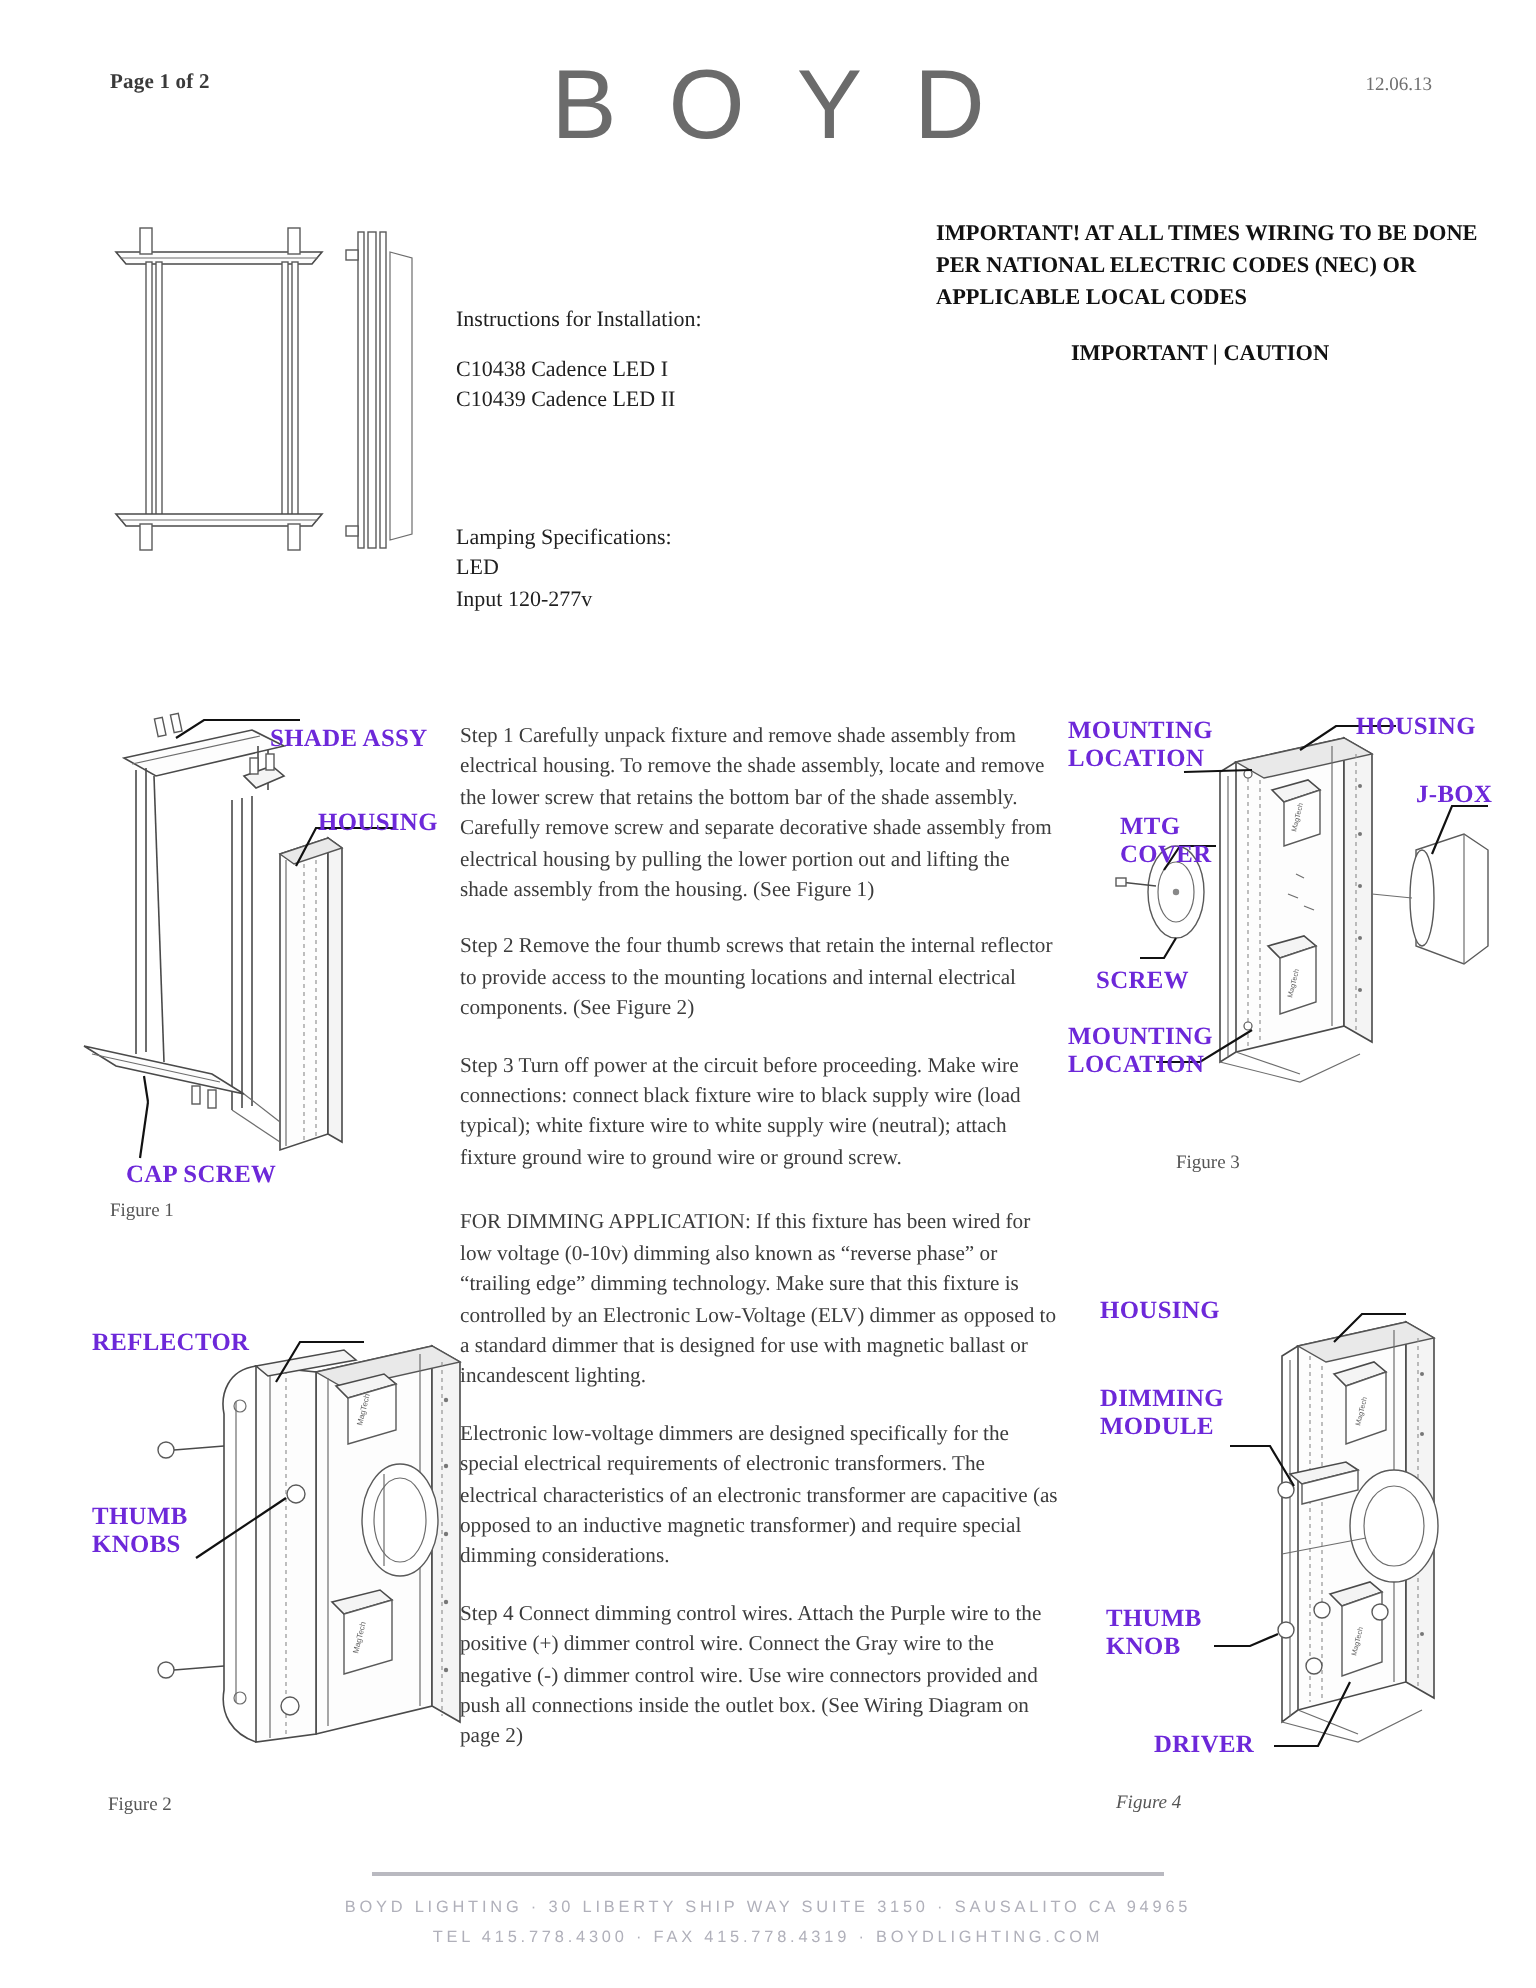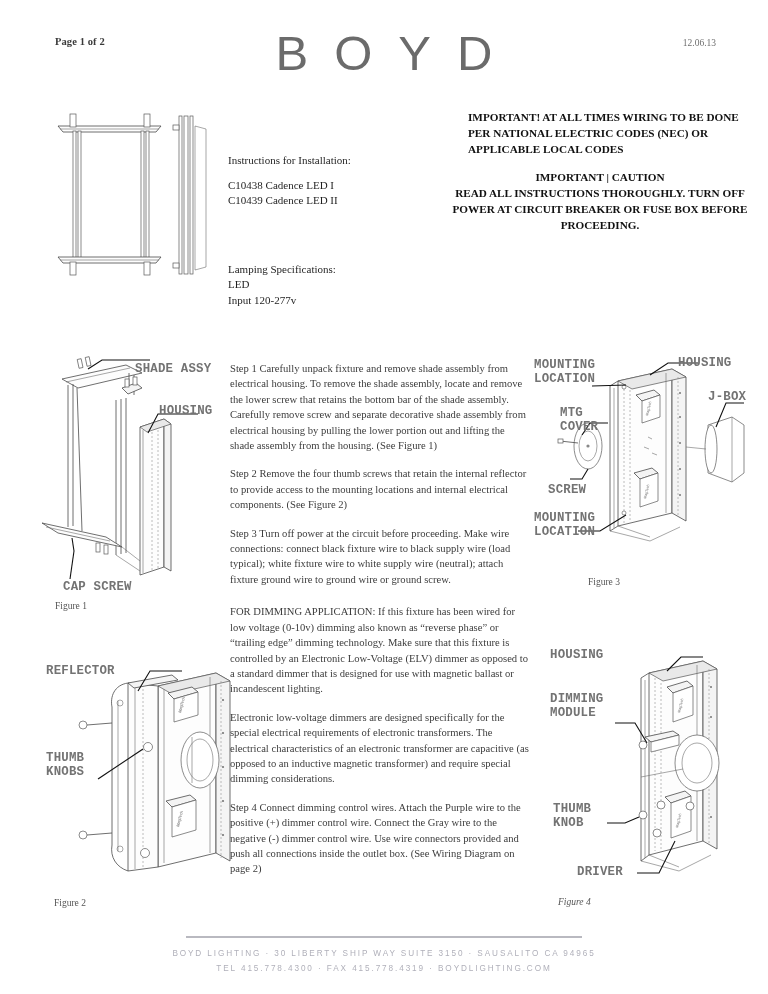--- a/index.html
+++ b/index.html
@@ -109,24 +109,24 @@
   .body-col p { margin: 0 0 13px 0; }
 
   
   .fig { position: absolute; }
   .fig-caption {
     font-family: "Liberation Serif", serif;
     font-size: 9.5px;
     color: #555;
   }
   .lbl {
-    font-family: Liberation Mono, monospace;
+    font-family: Liberation Serif, serif;
     font-size: 12.4px;
     font-weight: bold;
-    color: #737373;
+    color: #6d28d9;
     letter-spacing: 0.2px;
     line-height: 1.12;
     position: absolute;
     white-space: pre-line;
   }
   .lbl.left { text-align: left; }
 
   
   #figure1 { left: 30px; top: 355px; width: 205px; height: 265px; }
   #figure1 .cap { position: absolute; left: 25px; top: 246px; }
@@ -220,21 +220,20 @@
     <span class="sp"></span>
     <span class="hd">Lamping Specifications:</span>
     <span>LED</span><br>
     <span>Input 120-277v</span>
   </div>
 
   <div class="warn-block">
     <div class="warn-top">IMPORTANT!  AT ALL TIMES WIRING TO BE DONE PER NATIONAL ELECTRIC CODES (NEC) OR APPLICABLE LOCAL CODES</div>
     <div class="warn-bot">
       <div>IMPORTANT | CAUTION</div>
-      <div>READ ALL INSTRUCTIONS THOROUGHLY. TURN OFF POWER AT CIRCUIT BREAKER OR FUSE BOX BEFORE PROCEEDING.</div>
     </div>
   </div>
 
   <div class="body-col">
     <p>Step 1  Carefully unpack fixture and remove shade assembly from electrical housing. To remove the shade assembly, locate and remove the lower screw that retains the bottom bar of the shade assembly.  Carefully remove screw and separate decorative shade assembly from electrical housing by pulling the lower portion out and lifting the shade assembly from the housing. (See Figure 1)</p>
     <p>Step 2 Remove the four thumb screws that retain the internal reflector to provide access to the mounting locations and internal electrical components. (See Figure 2)</p>
     <p>Step 3 Turn off power at the circuit before proceeding. Make wire connections: connect black fixture wire to black supply wire (load typical); white fixture wire to white supply wire (neutral); attach fixture ground wire to ground wire or ground screw.</p>
     <p style="margin-top:17px">FOR DIMMING APPLICATION: If this fixture has been wired for low voltage (0-10v) dimming also known as “reverse phase” or “trailing edge” dimming technology. Make sure that this fixture is controlled by an Electronic Low-Voltage (ELV) dimmer as opposed to a standard dimmer that is designed for use with magnetic ballast or incandescent lighting.</p>
     <p>Electronic low-voltage dimmers are designed specifically for the special electrical requirements of electronic transformers. The electrical characteristics of an electronic transformer are capacitive (as opposed to an inductive magnetic transformer) and require special dimming considerations.</p>
     <p>Step 4 Connect dimming control wires. Attach the Purple wire to the positive (+) dimmer control wire. Connect the Gray wire to the negative (-) dimmer control wire. Use wire connectors provided and push all connections inside the outlet box. (See Wiring Diagram on page 2)</p>

